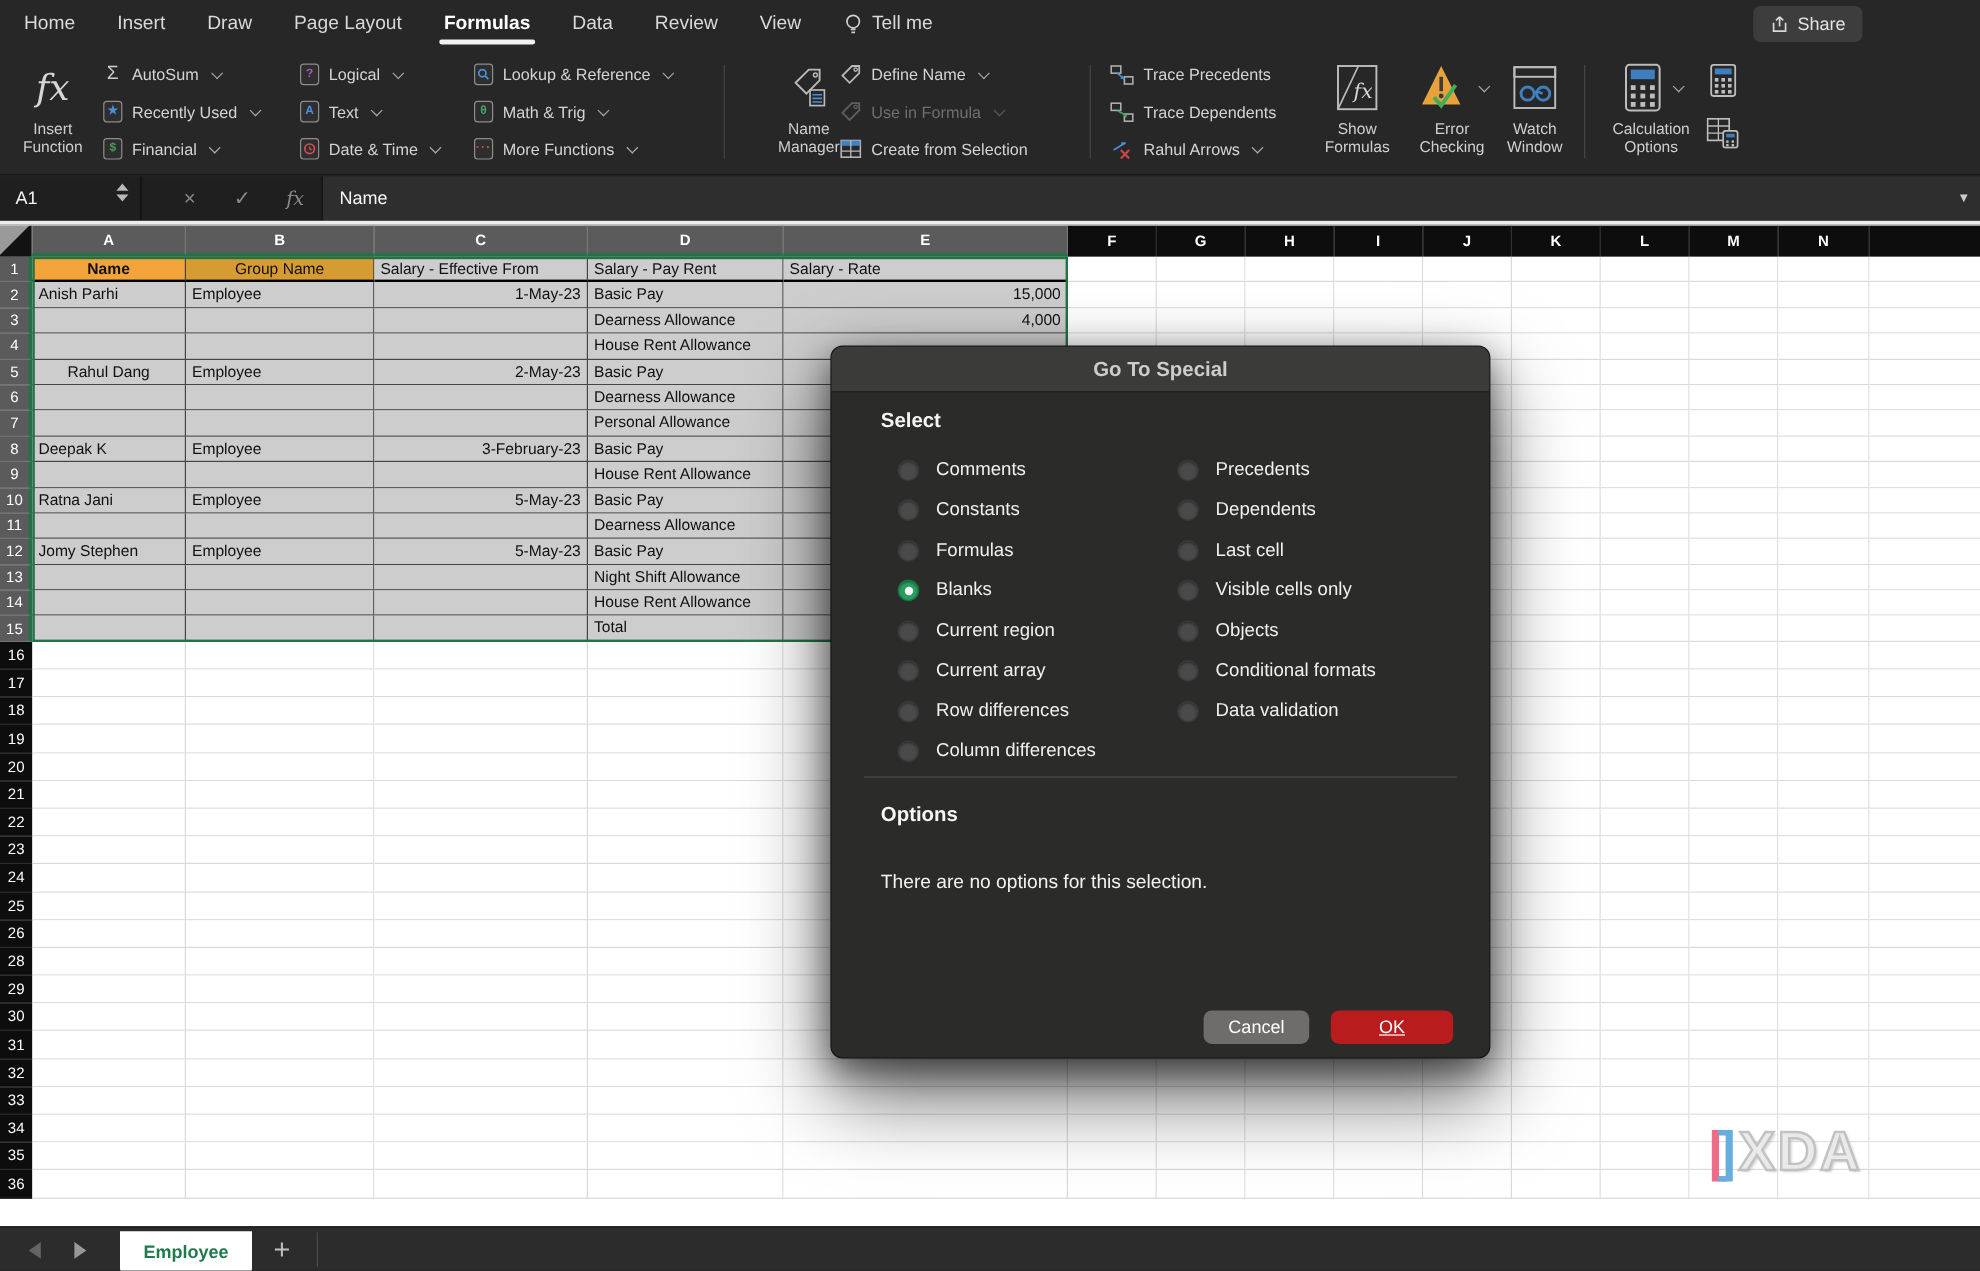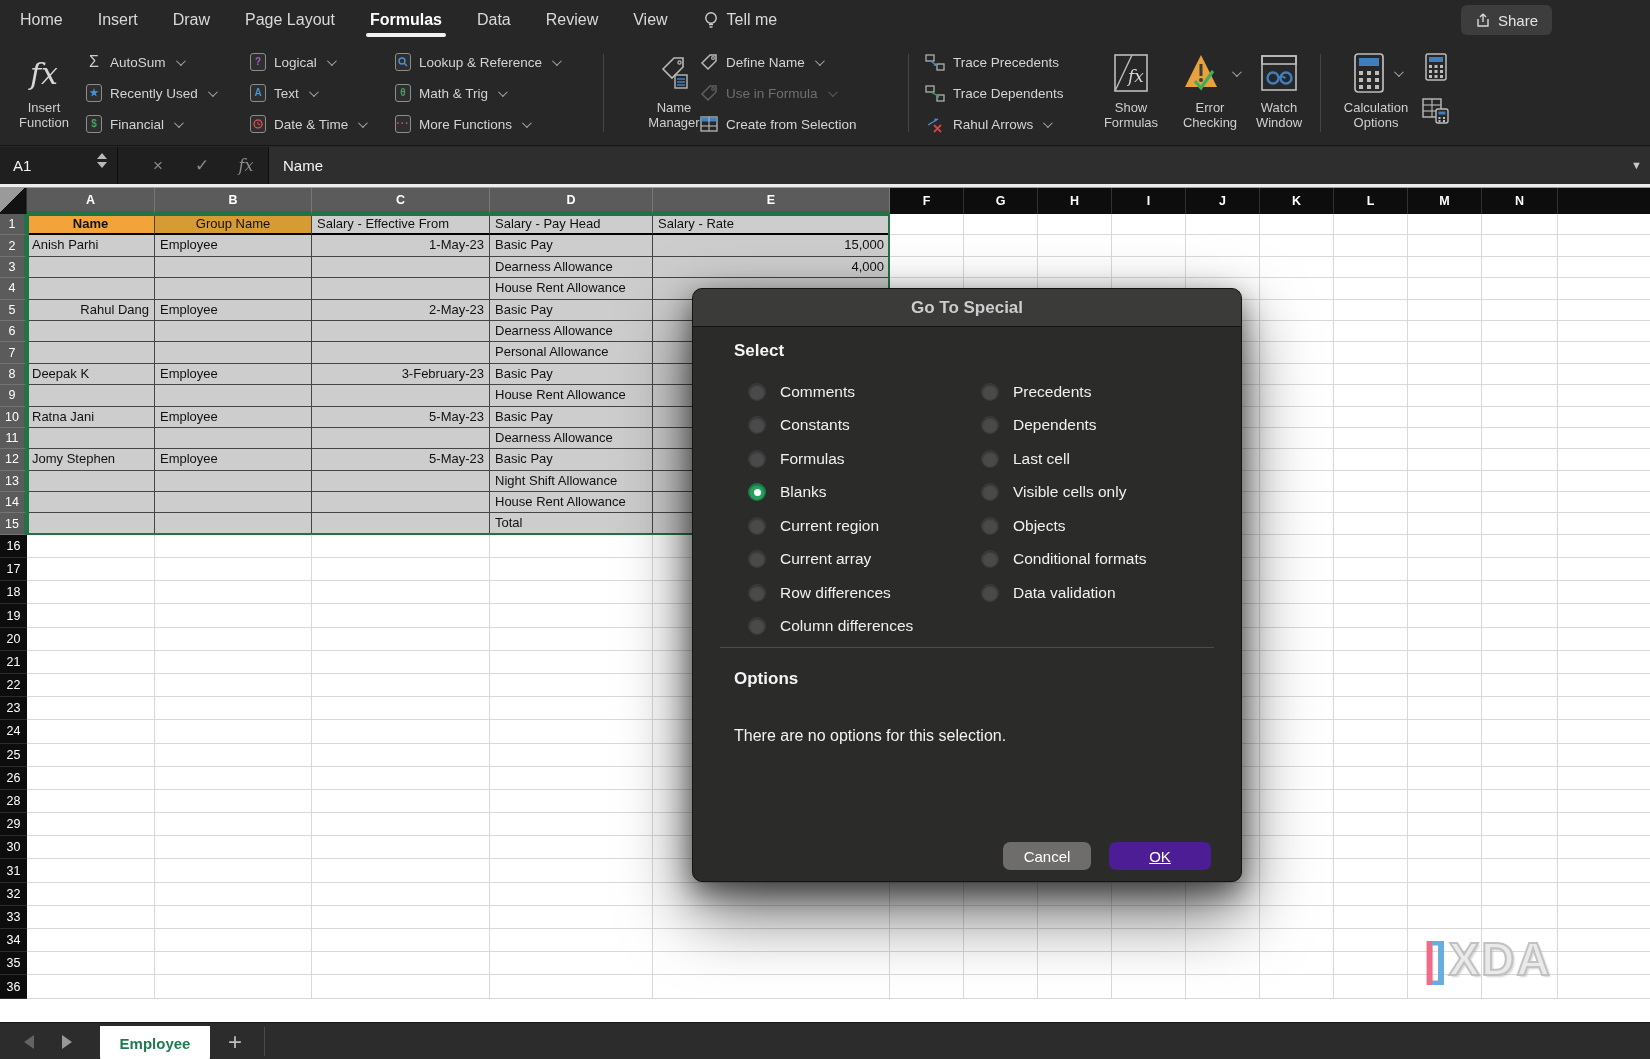--- a/index.html
+++ b/index.html
@@ -71,21 +71,21 @@
   .radio { width:18px; height:18px; border-radius:50%; background:#4a4a4a; border:1px solid #3a3a3a; box-shadow:inset 0 1px 2px rgba(0,0,0,.45); flex:none; display:flex; }
   .radio.sel { background:#27a05f; border:1px solid #1b7343; }
   .radio.sel::after { content:""; width:7px; height:7px; border-radius:50%; background:#ffffff; margin:auto; }
   .ritem span { color:#f0f0f0; font-size:15.5px; }
   .dlg-hr { position:absolute; left:27px; right:27px; top:358px; height:1px; background:#4c4c4c; }
   .dlg-options { position:absolute; left:41px; top:380px; color:#f5f5f5; font-size:17px; font-weight:bold; }
   .dlg-noopt { position:absolute; left:41px; top:438px; color:#f2f2f2; font-size:16px; }
   .dlg-btns { position:absolute; right:30px; top:553px; display:flex; gap:18px; }
   .btn { height:28px; border-radius:7px; display:flex; align-items:center; justify-content:center; font-size:15px; color:#ffffff; }
   .btn.cancel { width:88px; background:#6e6d6b; }
-  .btn.ok { width:102px; background:#4c1d95;text-decoration:underline; }
+  .btn.ok { width:102px; background:#b91c1c;text-decoration:underline; }
   
   .wm { position:absolute; left:1424px; top:936px; z-index:5; display:flex; align-items:flex-start; opacity:.92; font-weight:800; font-size:46px; line-height:1; letter-spacing:-2px; }
   .wm .b1 { color:#ee607e; margin-right:-6px; }
   .wm .b2 { color:#5aa7de; margin-right:4px; }
   .wm .tx { color:#e9e9e9; -webkit-text-stroke:2px #bdbdbd; text-shadow:2px 2px 2px rgba(120,120,120,.35); letter-spacing:2px; }
   svg { display:block; }
 </style>
 </head>
 <body>
 
@@ -427,21 +427,21 @@
         <div class="ch" style="width: 74px;">M</div>
         <div class="ch" style="width: 76px;">N</div>
         <div class="ch" style="width: 94px;"></div>
       </div>
     <div>
         <div class="srow" style="height: 21.4px;">
           <div class="rh sel">1</div>
           <div class="tc" style="width: 128px; line-height: 20.4px; text-align: center; border-bottom: 2px solid rgb(0, 0, 0); background: rgb(242, 164, 59); font-weight: bold;">Name</div>
           <div class="tc" style="width: 157px; line-height: 20.4px; text-align: center; border-bottom: 2px solid rgb(0, 0, 0); background: rgb(214, 155, 51);">Group Name</div>
           <div class="tc" style="width: 178px; line-height: 20.4px; text-align: left; border-bottom: 2px solid rgb(0, 0, 0);">Salary - Effective From</div>
-          <div class="tc" style="width: 163px; line-height: 20.4px; text-align: left; border-bottom: 2px solid rgb(0, 0, 0);">Salary - Pay Head</div>
+          <div class="tc" style="width: 163px; line-height: 20.4px; text-align: left; border-bottom: 2px solid rgb(0, 0, 0);">Salary - Pay Rent</div>
           <div class="tc" style="width: 237px; line-height: 20.4px; text-align: left; border-bottom: 2px solid rgb(0, 0, 0);">Salary - Rate</div>
           <div class="c" style="width: 74px;"></div>
           <div class="c" style="width: 74px;"></div>
           <div class="c" style="width: 74px;"></div>
           <div class="c" style="width: 74px;"></div>
           <div class="c" style="width: 74px;"></div>
           <div class="c" style="width: 74px;"></div>
           <div class="c" style="width: 74px;"></div>
           <div class="c" style="width: 74px;"></div>
           <div class="c" style="width: 76px;"></div>
@@ -496,21 +496,21 @@
           <div class="c" style="width: 74px;"></div>
           <div class="c" style="width: 74px;"></div>
           <div class="c" style="width: 74px;"></div>
           <div class="c" style="width: 74px;"></div>
           <div class="c" style="width: 74px;"></div>
           <div class="c" style="width: 76px;"></div>
           <div class="c" style="width: 94px;"></div>
         </div>
         <div class="srow" style="height: 21.4px;">
           <div class="rh sel">5</div>
-          <div class="tc" style="width: 128px; line-height: 20.4px; text-align: right;">Rahul Dang</div>
+          <div class="tc" style="width: 128px; line-height: 20.4px; text-align: center;">Rahul Dang</div>
           <div class="tc" style="width: 157px; line-height: 20.4px; text-align: left;">Employee</div>
           <div class="tc" style="width: 178px; line-height: 20.4px; text-align: right;">2-May-23</div>
           <div class="tc" style="width: 163px; line-height: 20.4px; text-align: left;">Basic Pay</div>
           <div class="tc" style="width: 237px; line-height: 20.4px; text-align: right;"></div>
           <div class="c" style="width: 74px;"></div>
           <div class="c" style="width: 74px;"></div>
           <div class="c" style="width: 74px;"></div>
           <div class="c" style="width: 74px;"></div>
           <div class="c" style="width: 74px;"></div>
           <div class="c" style="width: 74px;"></div>

